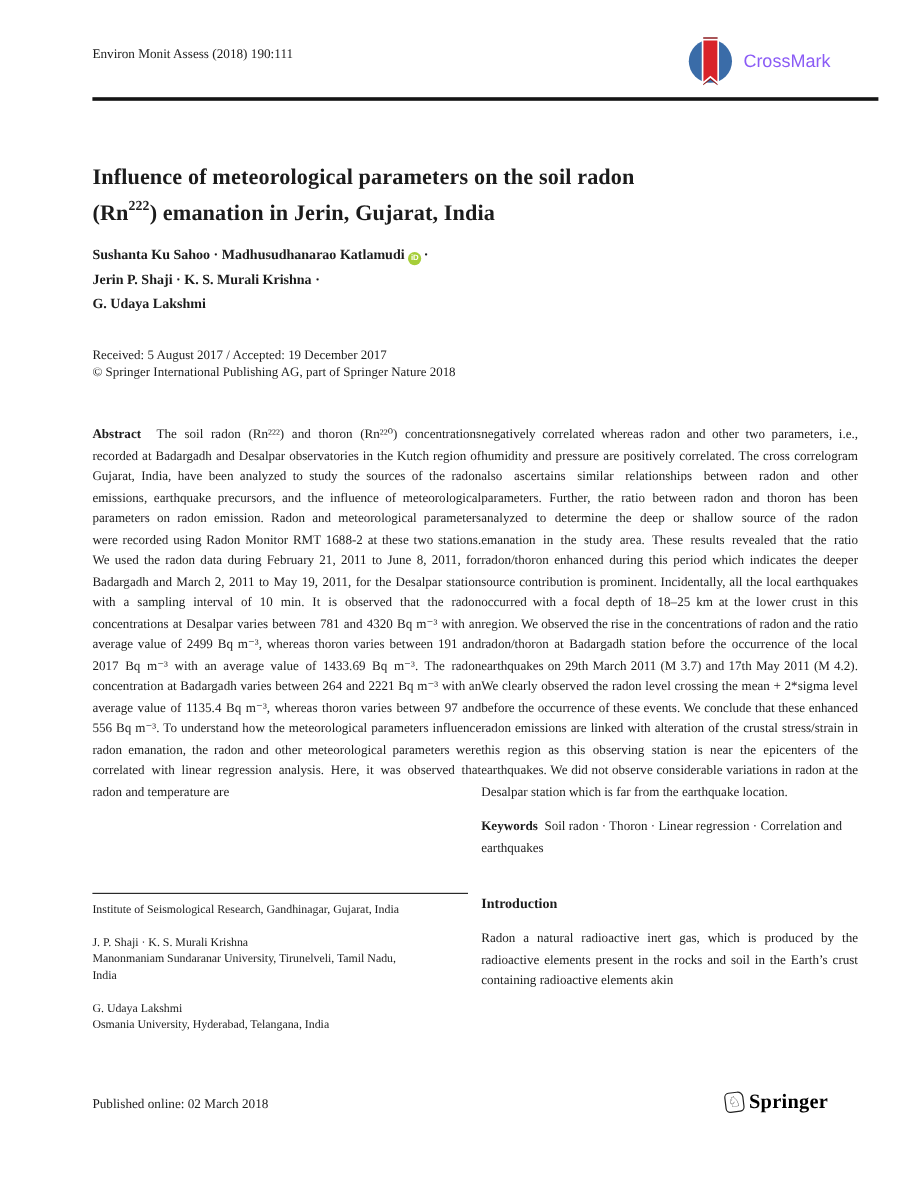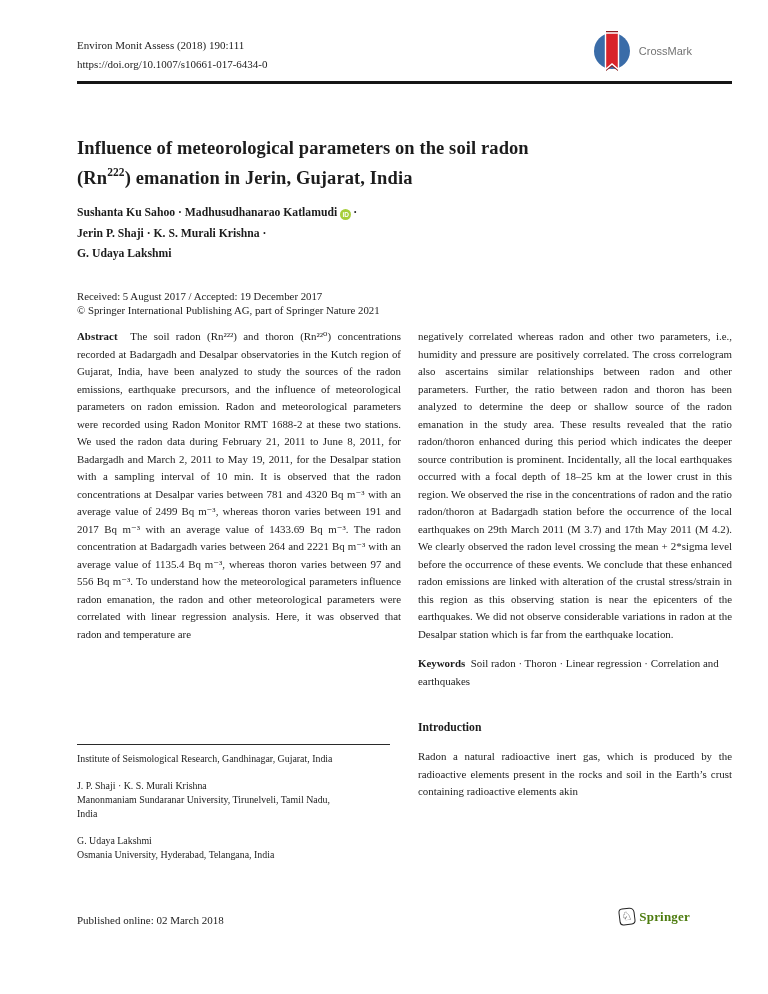--- a/index.html
+++ b/index.html
@@ -13,60 +13,59 @@
     color: #1c1c1c;
     margin: 0 auto;
     overflow: hidden;
   }
 
   
   .head { position: absolute; left: 57px; top: 37px; width: 655px; }
   .journal-ref { font-size: 11px; line-height: 17px; }
   .doi-link { font-size: 11px; line-height: 17px; color: #1c1c1c; text-decoration: none; display: inline-block; }
   .crossmark { position: absolute; right: 56px; top: 30px; display: flex; align-items: center; gap: 7px; cursor: pointer; }
-  .crossmark-label { font-size: 11px; color: #737373; font-family: "Liberation Sans", sans-serif; }
+  .crossmark-label { font-size: 15px; color: #8b5cf6; font-family: "Liberation Sans", sans-serif; }
   .head-rule { position: absolute; left: 57px; top: 81px; width: 655px; height: 2.5px; background: #151515; }
 
   
   .title { position: absolute; left: 57px; top: 136px; width: 640px; font-size: 18.5px; font-weight: bold; line-height: 25px; letter-spacing: 0.1px; }
   .title sup { font-size: 11.5px; position: relative; top: -1px; }
   .authors { position: absolute; left: 57px; top: 203px; width: 600px; font-size: 11.7px; font-weight: bold; line-height: 20.5px; }
   .orcid-icon { display: inline-block; width: 11px; height: 11px; border-radius: 50%; background: #A6CE39; color: #ffffff; font-family: "Liberation Sans", sans-serif; font-size: 6.5px; font-weight: bold; text-align: center; line-height: 11px; vertical-align: -1px; margin: 0 2px 0 3px; cursor: pointer; }
   .dates { position: absolute; left: 57px; top: 289px; width: 600px; font-size: 10.8px; line-height: 14px; }
 
   
-  .columns { position: absolute; left: 57px; top: 328px; width: 655px; display: flex; gap: 17px; }
+  .columns { position: absolute; left: 57px; top: 354px; width: 655px; display: flex; }
   .col-left { width: 324px; }
   .col-right { width: 314px; }
   .body-par { font-size: 10.9px; line-height: 17.5px; text-align: justify; }
   .runin { font-weight: bold; }
   .keywords-par { font-size: 10.9px; line-height: 17.5px; margin-top: 12px; }
   .section-heading { font-size: 11.7px; font-weight: bold; margin-top: 31px; }
   .intro-par { font-size: 10.9px; line-height: 17.5px; text-align: justify; margin-top: 14px; }
 
   
   .footnotes { position: absolute; left: 57px; top: 744px; width: 313px; border-top: 1.5px solid #2a2a2a; padding-top: 7px; }
   .fn-block { margin-bottom: 13px; font-size: 9.9px; line-height: 14px; }
   .email-icon { font-size: 10px; }
   .email-link { color: #1c1c1c; text-decoration: none; }
 
   
   .published-online { position: absolute; left: 57px; top: 914px; font-size: 11px; }
   .springer-logo { position: absolute; right: 58px; top: 908px; display: flex; align-items: center; gap: 4px; }
   .spr-mark { display: inline-block; width: 16px; height: 17px; border: 1.2px solid #222; border-radius: 4px 5px 4px 4px; transform: rotate(-7deg); font-size: 12px; line-height: 15px; text-align: center; color: #222; font-family: "DejaVu Sans", sans-serif; }
-  .spr-word { font-size: 13px; font-weight: bold; color: #4d7c0f; letter-spacing: 0.2px; }
+  .spr-word { font-size: 17px; font-weight: bold; color: #000000; letter-spacing: 0.2px; }
 </style>
 </head>
 <body>
 
 <div class="page">
 
   <div class="head">
     <div class="journal-ref">Environ Monit Assess  (2018) 190:111</div>
-    <a class="doi-link" href="#">https://doi.org/10.1007/s10661-017-6434-0</a>
   </div>
 
   <div class="crossmark">
     <svg width="40" height="42" viewBox="0 0 40 42">
       <circle cx="20" cy="21" r="18" fill="#3A6CA8"></circle>
       <path d="M14 1 L26 1 L26 7 L14 7 Z" fill="#8C1D21"></path>
       <path d="M14 35 L26 35 L26 41 L20 36.5 L14 41 Z" fill="#8C1D21"></path>
       <path d="M13.5 3 L26.5 3 L26.5 39.5 L20 34 L13.5 39.5 Z" stroke="#ffffff" stroke-width="1.4" fill="#D8232A"></path>
     </svg>
     <span class="crossmark-label">CrossMark</span>
@@ -77,21 +76,21 @@
   <h1 class="title"><span>Influence of meteorological parameters on the soil radon</span><br><span>(Rn</span><sup>222</sup><span>) emanation in Jerin, Gujarat, India</span></h1>
 
   <div class="authors">
     <div><span>Sushanta Ku Sahoo · Madhusudhanarao Katlamudi</span><span class="orcid-icon">iD</span><span>·</span></div>
     <div>Jerin P. Shaji · K. S. Murali Krishna ·</div>
     <div>G. Udaya Lakshmi</div>
   </div>
 
   <div class="dates">
     <div>Received: 5 August 2017 / Accepted: 19 December 2017</div>
-    <div>© Springer International Publishing AG, part of Springer Nature 2021</div>
+    <div>© Springer International Publishing AG, part of Springer Nature 2018</div>
   </div>
 
   <div class="columns">
     <div class="col-left">
       <p class="body-par"><span class="runin">Abstract</span>&nbsp;&nbsp;<span>The soil radon (Rn²²²) and thoron (Rn²²⁰) concentrations recorded at Badargadh and Desalpar observatories in the Kutch region of Gujarat, India, have been analyzed to study the sources of the radon emissions, earthquake precursors, and the influence of meteorological parameters on radon emission. Radon and meteorological parameters were recorded using Radon Monitor RMT 1688-2 at these two stations. We used the radon data during February 21, 2011 to June 8, 2011, for Badargadh and March 2, 2011 to May 19, 2011, for the Desalpar station with a sampling interval of 10 min. It is observed that the radon concentrations at Desalpar varies between 781 and 4320 Bq m⁻³ with an average value of 2499 Bq m⁻³, whereas thoron varies between 191 and 2017 Bq m⁻³ with an average value of 1433.69 Bq m⁻³. The radon concentration at Badargadh varies between 264 and 2221 Bq m⁻³ with an average value of 1135.4 Bq m⁻³, whereas thoron varies between 97 and 556 Bq m⁻³. To understand how the meteorological parameters influence radon emanation, the radon and other meteorological parameters were correlated with linear regression analysis. Here, it was observed that radon and temperature are</span></p>
     </div>
     <div class="col-right">
       <p class="body-par">negatively correlated whereas radon and other two parameters, i.e., humidity and pressure are positively correlated. The cross correlogram also ascertains similar relationships between radon and other parameters. Further, the ratio between radon and thoron has been analyzed to determine the deep or shallow source of the radon emanation in the study area. These results revealed that the ratio radon/thoron enhanced during this period which indicates the deeper source contribution is prominent. Incidentally, all the local earthquakes occurred with a focal depth of 18–25 km at the lower crust in this region. We observed the rise in the concentrations of radon and the ratio radon/thoron at Badargadh station before the occurrence of the local earthquakes on 29th March 2011 (M 3.7) and 17th May 2011 (M 4.2). We clearly observed the radon level crossing the mean + 2*sigma level before the occurrence of these events. We conclude that these enhanced radon emissions are linked with alteration of the crustal stress/strain in this region as this observing station is near the epicenters of the earthquakes. We did not observe considerable variations in radon at the Desalpar station which is far from the earthquake location.</p>
       <p class="keywords-par"><span class="runin">Keywords</span>&nbsp;&nbsp;<span>Soil radon · Thoron · Linear regression · Correlation and earthquakes</span></p>
       <h2 class="section-heading">Introduction</h2>

